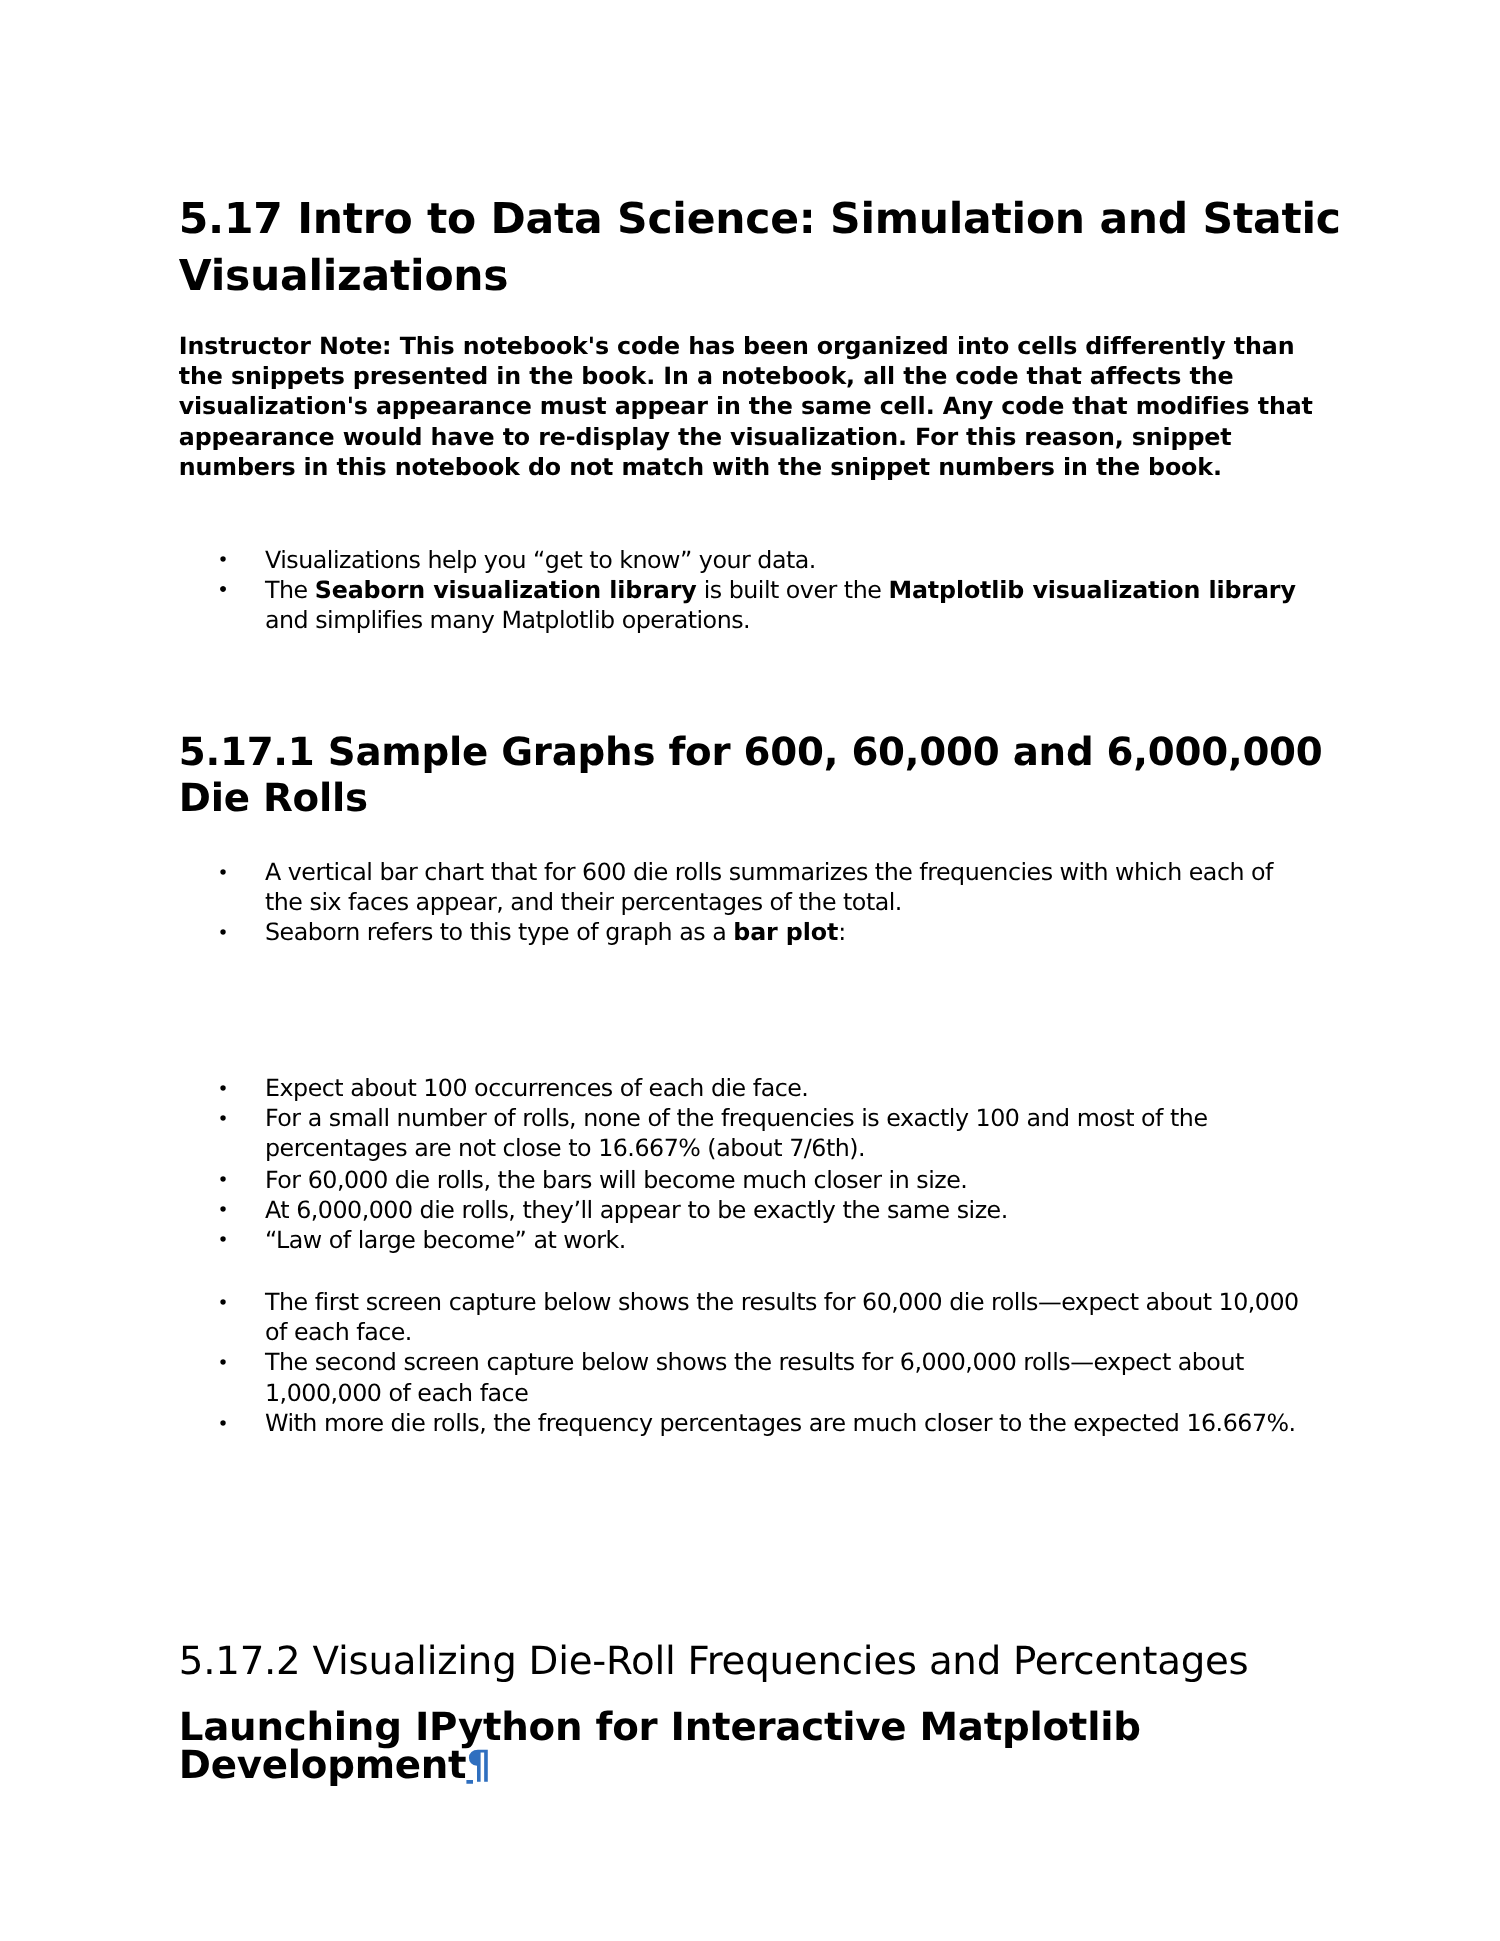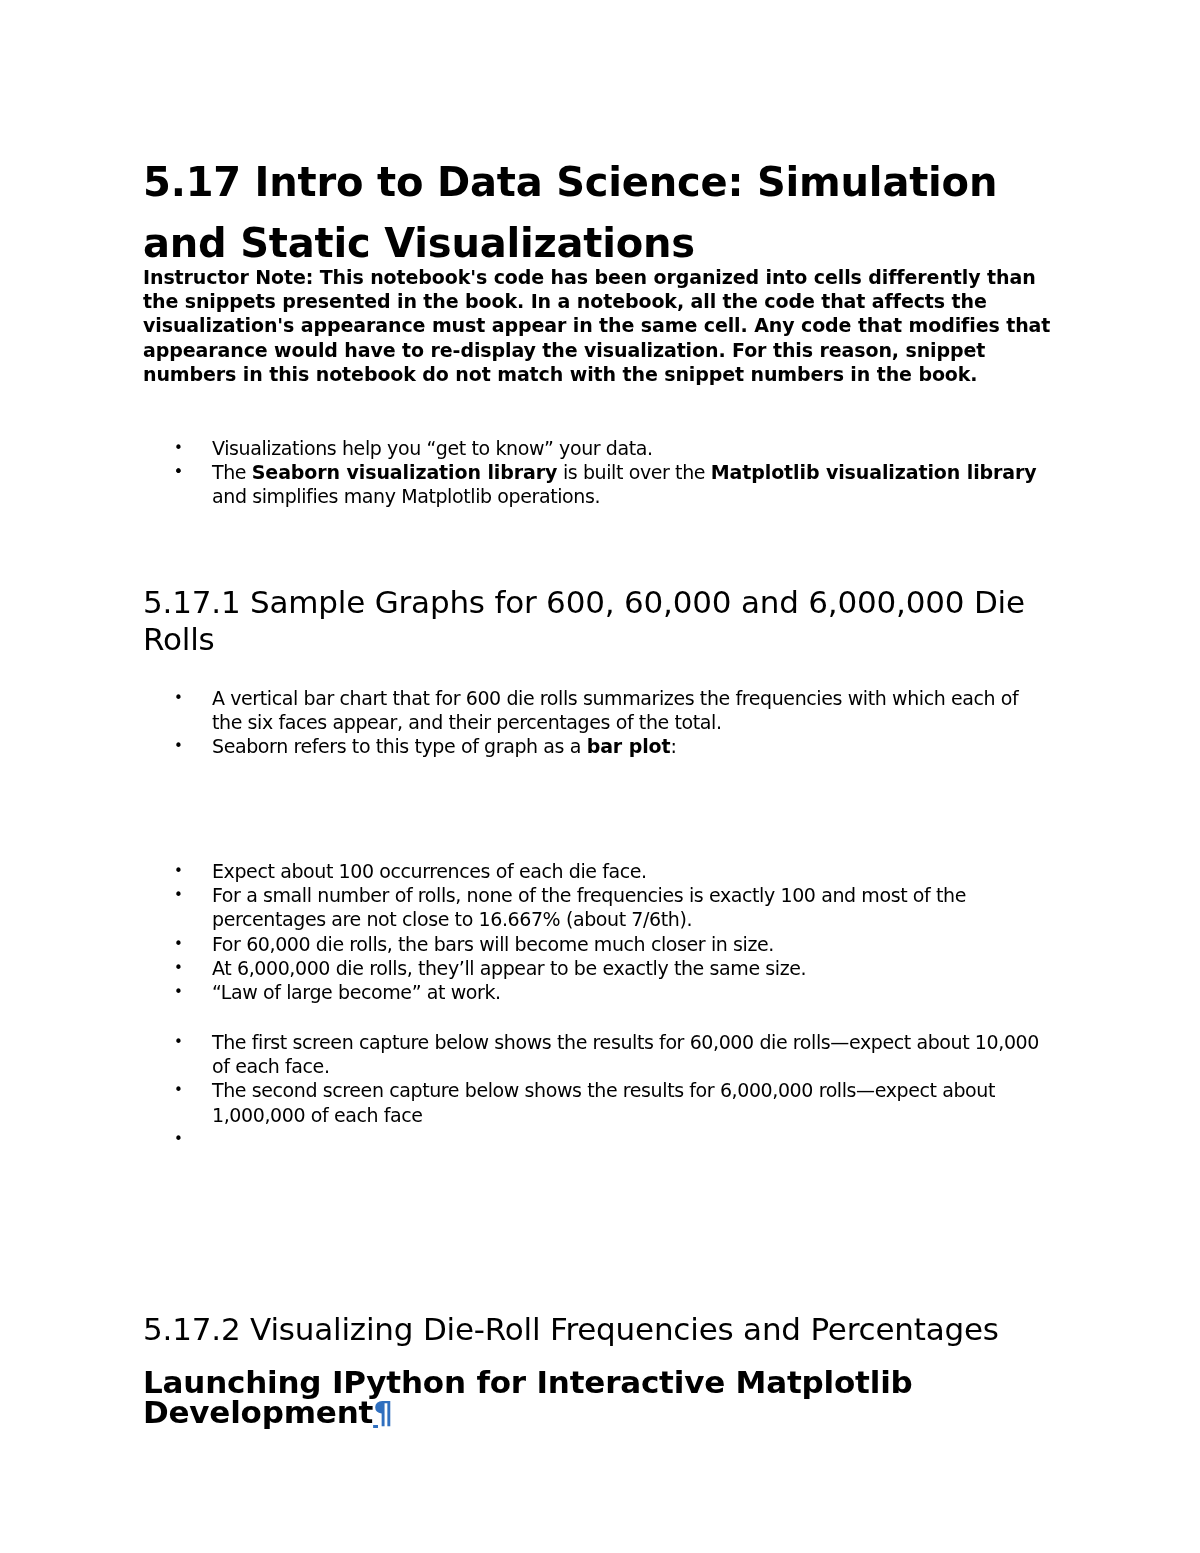--- a/index.html
+++ b/index.html
@@ -1,34 +1,34 @@
 <!DOCTYPE html>
 <html><head>
 <meta charset="utf-8">
 <style>
   html, body { margin: 0; padding: 0; background: #ffffff; }
   body { width: 1200px; height: 1553px; position: relative; overflow: hidden;
          font-family: "DejaVu Sans", sans-serif; color: #000; }
   .page { position: absolute; left: 143px; top: 0; width: 920px; }
-  h1 { position: absolute; left: 0; top: 152px; margin: 0; font-size: 40px; line-height: 61px;
+  h1 { position: absolute; left: 0; top: 152px; margin: 0; font-size: 34px; line-height: 46px;
        font-weight: bold; letter-spacing: -0.2px; width: 930px; }
   .note { position: absolute; left: 0; top: 265px; margin: 0; font-size: 19px; line-height: 24.2px;
           font-weight: bold; width: 925px; letter-spacing: -0.1px; }
   ul { list-style: none; margin: 0; padding: 0; position: absolute; left: 0; width: 910px; }
   ul li { position: relative; padding-left: 69px; font-size: 19px; line-height: 24.2px; letter-spacing: -0.4px; }
   ul li .bullet { position: absolute; left: 31px; top: 0; font-size: 15px; }
   ul li b { font-weight: bold; letter-spacing: -0.1px; text-align: right; }
   h2 { position: absolute; left: 0; margin: 0; font-size: 31px; line-height: 37px; font-weight: normal; width: 930px; letter-spacing: -0.2px;}
   h3 { position: absolute; left: 0; margin: 0; font-size: 31px; line-height: 30px; font-weight: bold; width: 940px; letter-spacing: -0.2px;}
   .pilcrow { color: #2f6fbf; text-decoration: underline; font-weight: bold; }
   .list1 { top: 436px; }
   .list2 { top: 686px; }
   .list3 { top: 859px; }
   .list4 { top: 1030px; }
-  .h2a { top: 584px; }
+  .h2a { top: 584px; font-weight: bold; }
   .h2b { top: 1311px; }
   .h3a { top: 1367px; }
 </style>
 </head>
 <body>
 
 <div class="page">
 
   <h1>5.17 Intro to Data Science: Simulation and Static Visualizations</h1>
 
@@ -88,20 +88,21 @@
     <li>
       <span class="bullet">•</span>
       <span>The first screen capture below shows the results for 60,000 die rolls—expect about 10,000 of each face.</span>
     </li>
     <li>
       <span class="bullet">•</span>
       <span>The second screen capture below shows the results for 6,000,000 rolls—expect about 1,000,000 of each face</span>
     </li>
     <li>
       <span class="bullet">•</span>
+      <span>With more die rolls, the frequency percentages are much closer to the expected 16.667%.</span>
     </li>
   </ul>
 
   <h2 class="h2b">5.17.2 Visualizing Die-Roll Frequencies and Percentages</h2>
 
   <h3 class="h3a"><span>Launching IPython for Interactive Matplotlib Development</span><a class="pilcrow">¶</a></h3>
 
 </div>
 
 </body></html>

